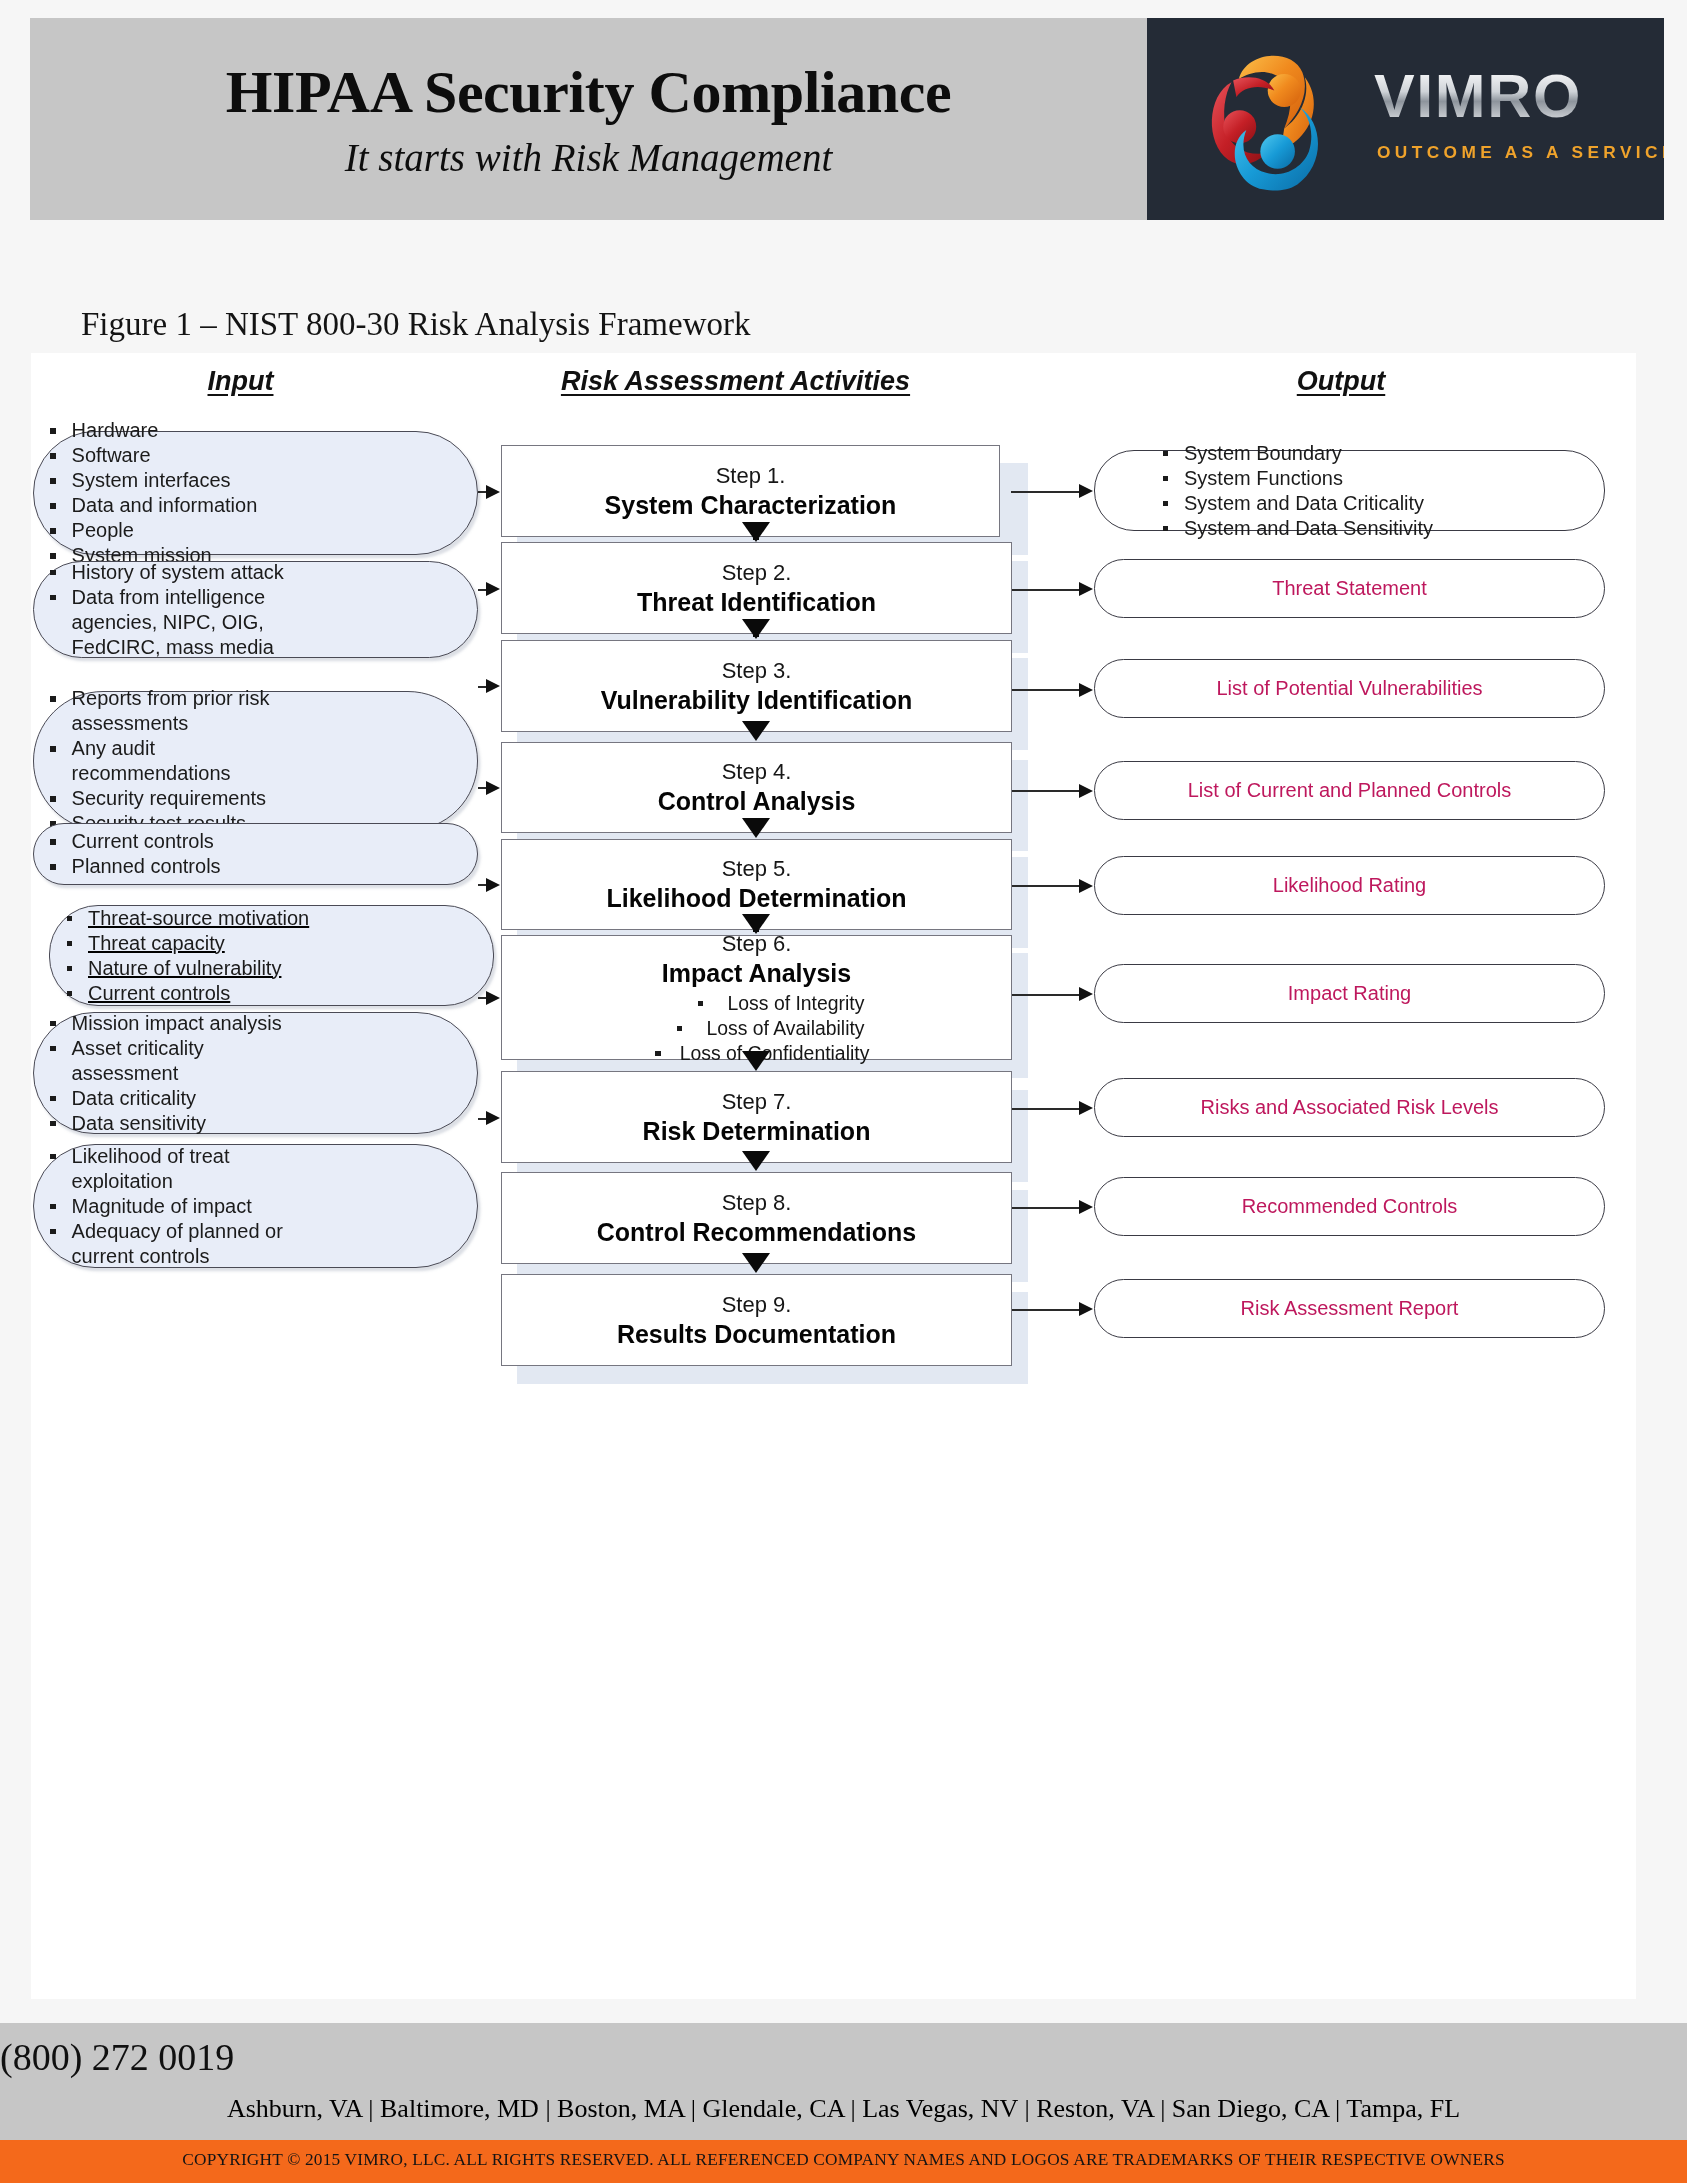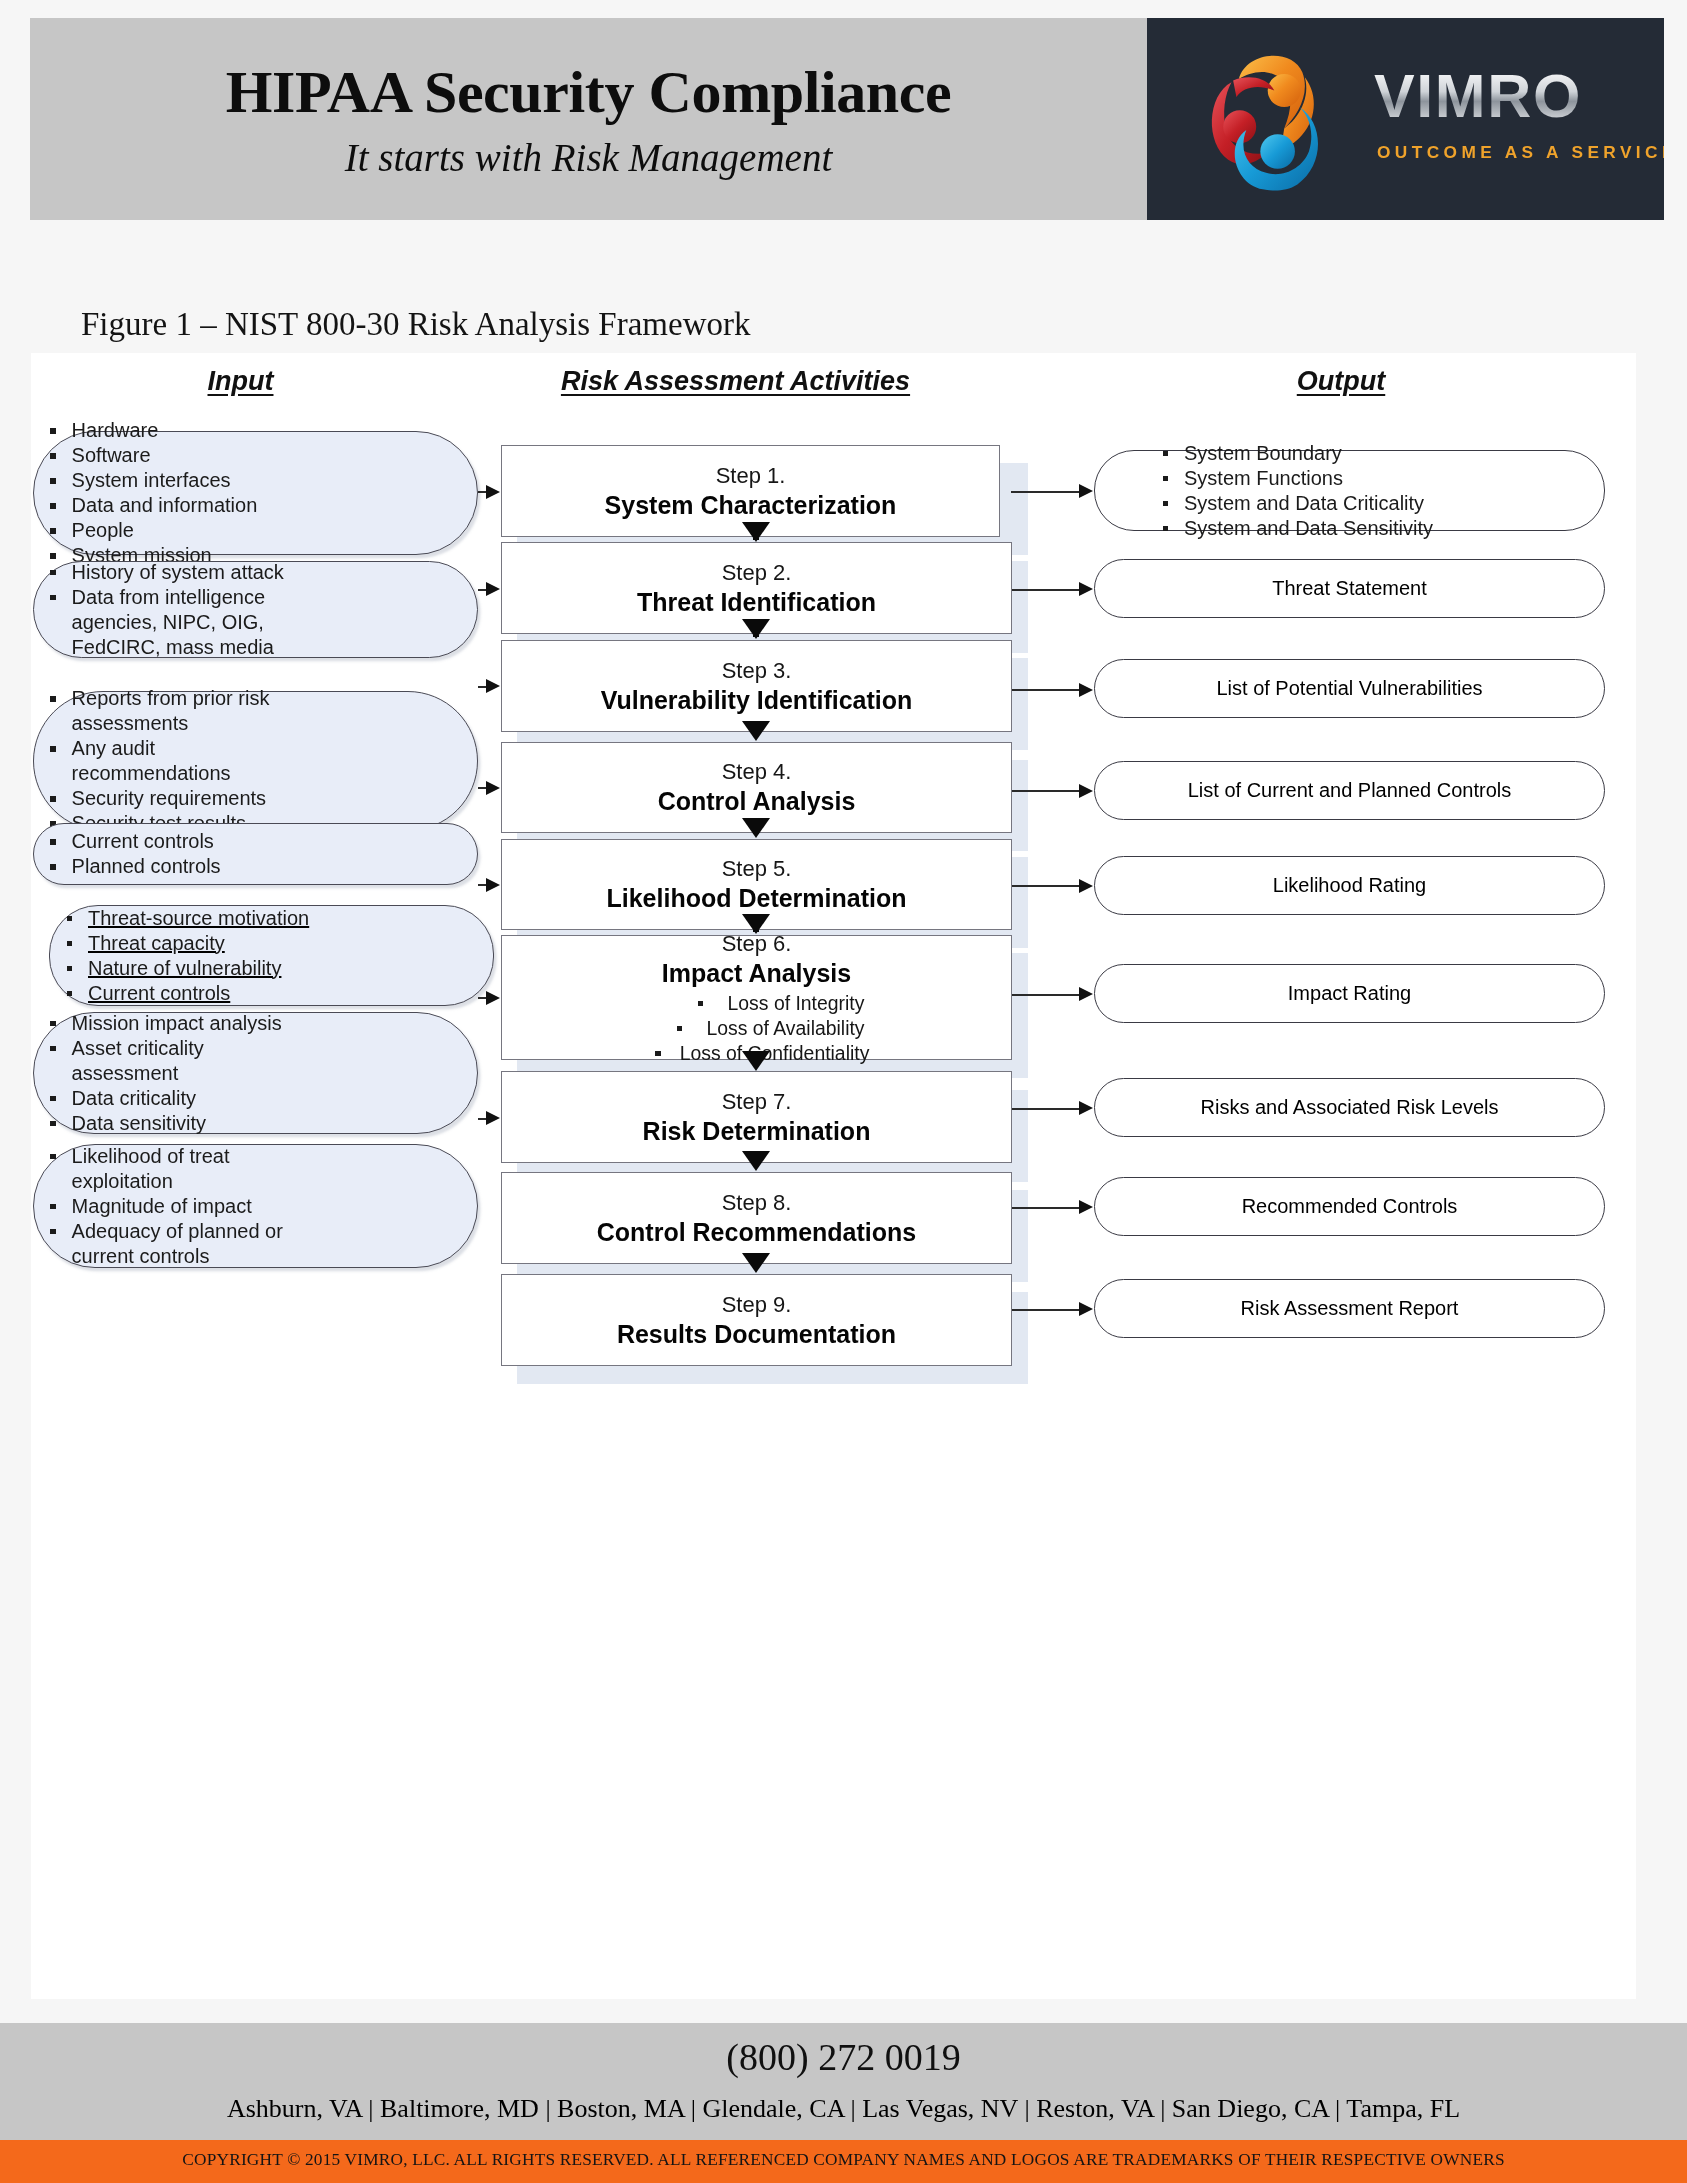--- a/index.html
+++ b/index.html
@@ -98,21 +98,21 @@
     position:relative;
     font-size:20px;line-height:25px;color:#1b1b1b;
     font-family:"Liberation Sans", sans-serif;
     white-space:pre-line;
   }
   .bubble li::before{
     content:"";position:absolute;left:-21.4px;top:10px;
     width:5.8px;height:5.8px;background:#1b1b1b;
   }
   .out-label{
-    font-size:20px;color:#000000;text-align:center;width:100%;
+    font-size:20px;color:#be185d;text-align:center;width:100%;
     font-family:"Liberation Sans", sans-serif;
   }
 
   
   .step-shadow{
     position:absolute;background:#e2e8f2;
   }
   .step{
     position:absolute;box-sizing:border-box;
     background:#ffffff;border:1.6px solid #767680;
@@ -149,21 +149,21 @@
     border-left:14px solid transparent;border-right:14px solid transparent;
     border-top:20.6px solid #0a0a0a;
   }
 
   
   .footer{
     position:absolute;left:0;top:2023px;width:1687px;height:117px;
     background:#c6c6c6;
   }
   .footer-phone{
-    position:absolute;left:0;top:11.5px;width:1687px;text-align:center;
+    position:absolute;left:0;top:11.5px;width:1687px;
     font-family:"Liberation Serif", serif;font-size:38px;color:#101010;
   }
   .footer-cities{
     position:absolute;left:0;top:71px;width:1687px;text-align:center;
     font-family:"Liberation Serif", serif;font-size:26px;color:#000000;
     white-space:nowrap;
   }
   .copyright{
     position:absolute;left:0;top:2140px;width:1687px;height:44px;
     background:#f4691b;

